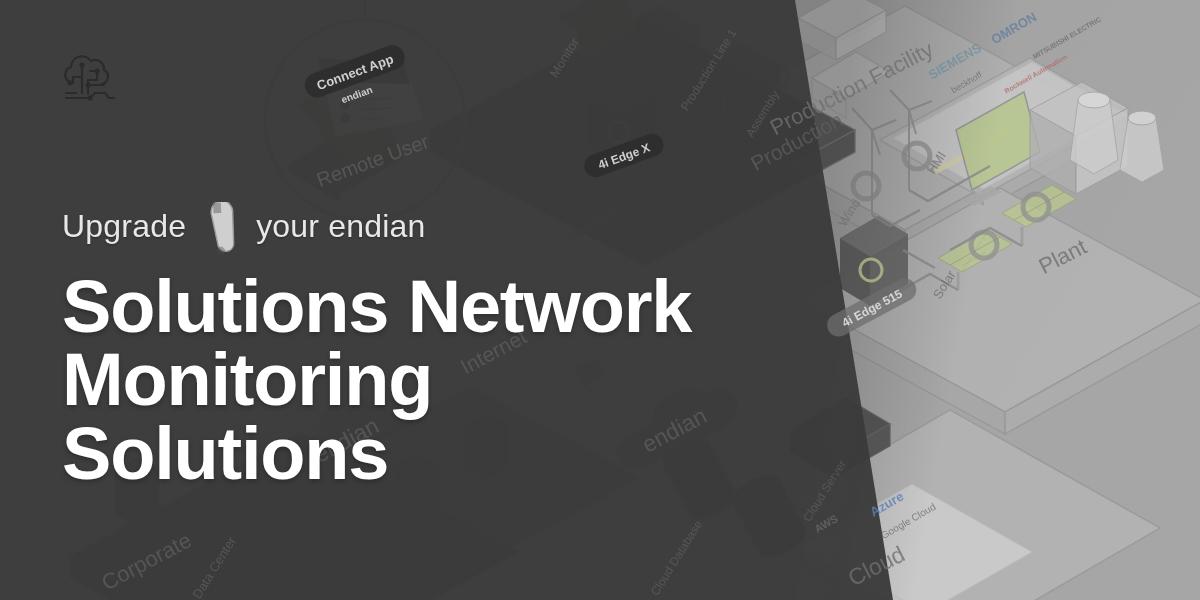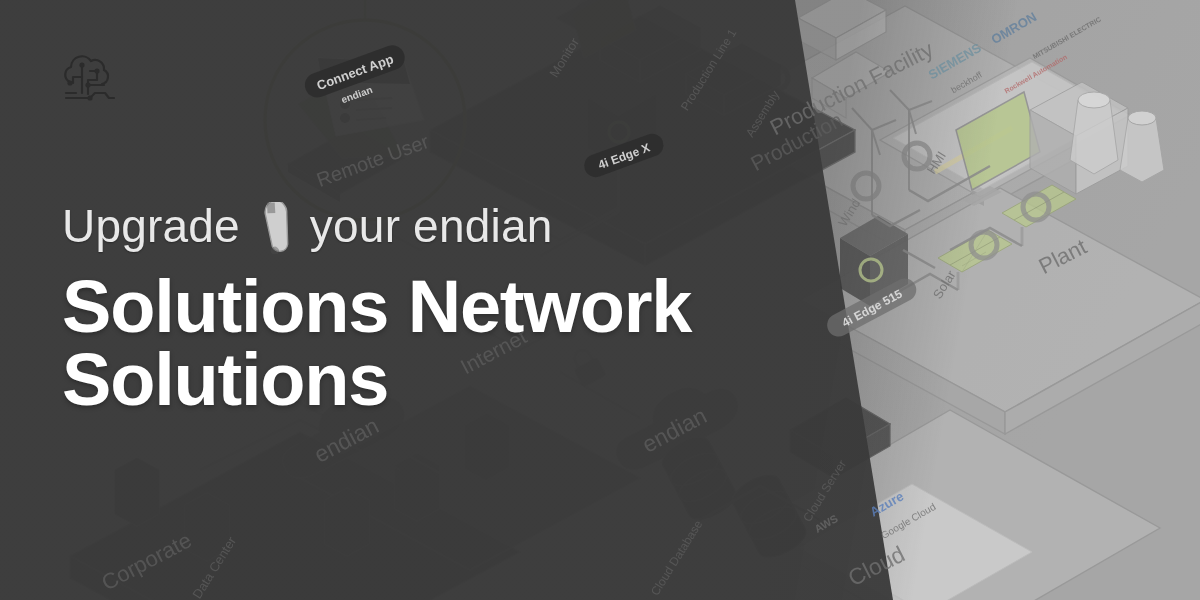--- a/index.html
+++ b/index.html
@@ -28,21 +28,21 @@
     pointer-events:none;
   }
 
   
   .logo{position:absolute;left:56px;top:52px;width:62px;height:56px;}
   .logo svg{display:block;width:62px;height:56px;}
 
   
   .copy{position:absolute;left:62px;top:200px;width:760px;}
   .eyebrow{
-    font-size:46px;line-height:1.0;color:#e8e8e8;font-weight:400;
+    font-size:32px;line-height:1.0;color:#e8e8e8;font-weight:400;
     letter-spacing:.2px;white-space:nowrap;display:flex;align-items:center;gap:0;
     text-shadow:0 1px 2px rgba(0,0,0,.35);
   }
   .wrench{
     display:inline-block;width:62px;height:52px;position:relative;top:2px;
     margin:0 4px;
   }
   .wrench svg{display:block;width:62px;height:52px;}
   .headline{
     margin-top:18px;
@@ -381,17 +381,18 @@
             <path d="M15 6 l7 8 l-6 5 l-7 -8 Z" fill="#6e6e6e" opacity=".55"></path>
             <circle cx="45" cy="44" r="4" fill="#4a4a4a" opacity=".4"></circle>
           </g>
         </svg>
       </span>
       <span>your endian</span>
     </div>
 
     <h1 class="headline">
       <span class="ln">Solutions Network</span>
+      <span class="ln">Monitoring</span>
       <span class="ln">Solutions</span>
     </h1>
   </div>
 
 </div>
 
 </body></html>

